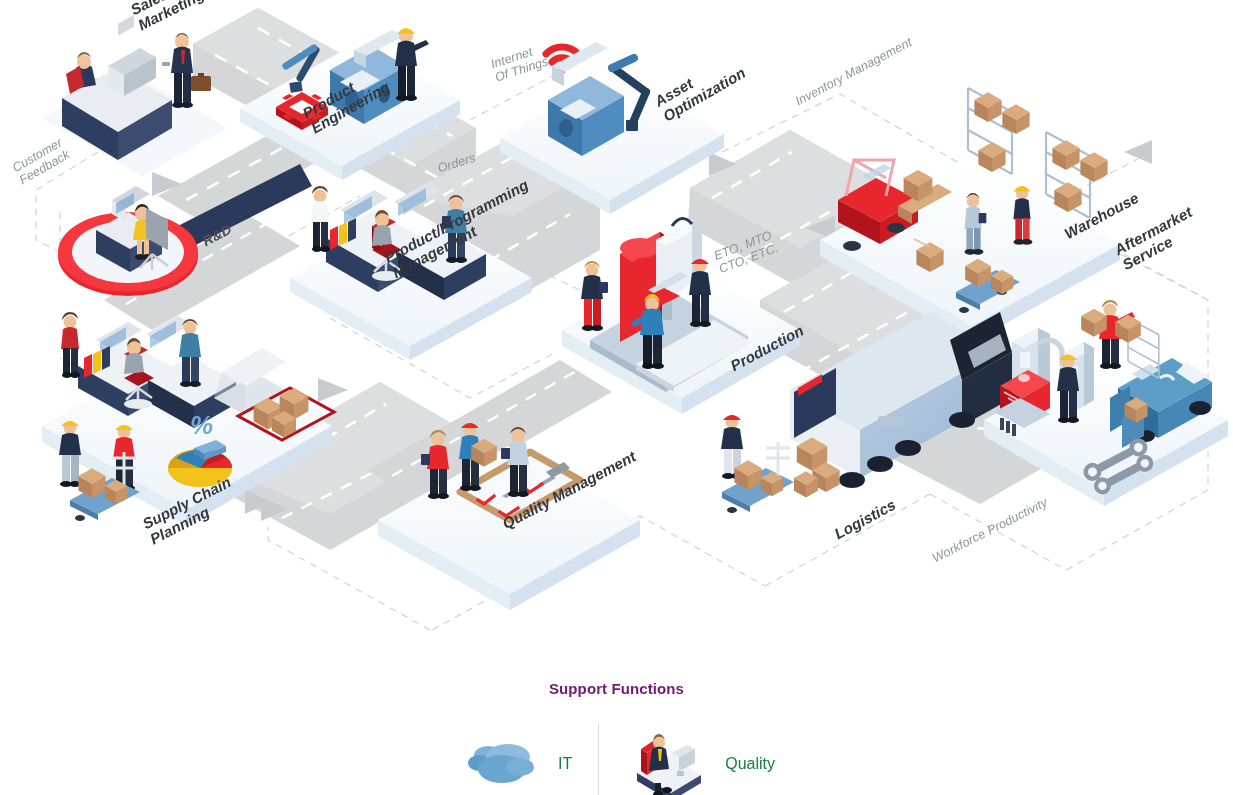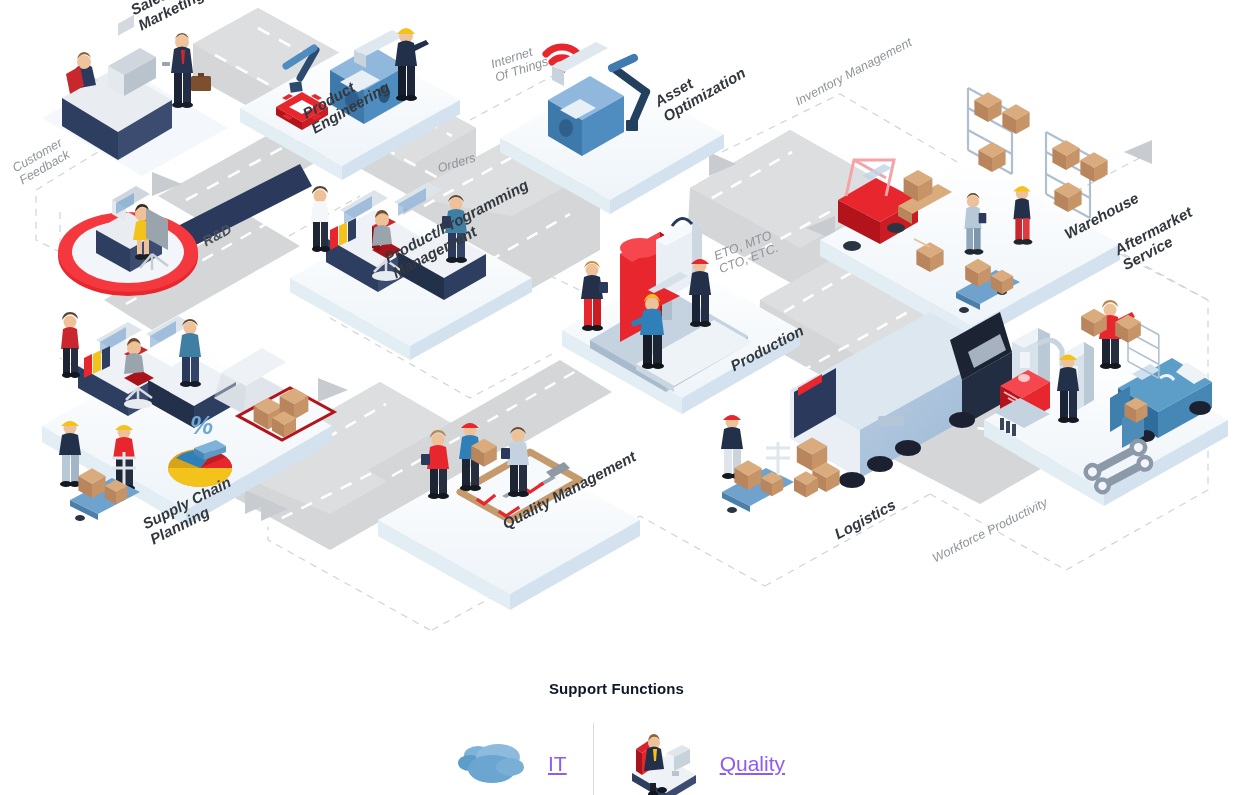--- a/index.html
+++ b/index.html
@@ -25,28 +25,28 @@
   .lbl.station{font-size:15px;color:#33383f;}
   .lbl.flow{font-weight:400;font-style:italic;color:#8e9399;font-size:12.5px;}
   .lbl.flow.dk{color:#7d828a;}
 
   
   #support{
     position:absolute;left:0;top:660px;width:1233px;height:135px;
     text-align:center;
   }
   #support-title{
-    font-size:15px;font-weight:700;color:#0f172a;letter-spacing:.1px;
+    font-size:15px;font-weight:700;color:#701a75;letter-spacing:.1px;
     margin:0;padding-top:20px;
   }
   #support-row{
     margin-top:26px;display:flex;justify-content:center;align-items:center;gap:0;
   }
   .sf-item{display:flex;align-items:center;gap:14px;padding:0 26px;height:82px;}
-  .sf-label{font-size:21px;color:#8b5cf6;font-weight:400;font-style:normal;text-decoration:underline;}
+  .sf-label{font-size:16px;color:#15803d;font-weight:400;font-style:normal;}
   .sf-divider{width:1px;height:82px;background:#d8dce0;}
   .sf-icon{width:86px;height:74px;position:relative;}
 </style>
 </head>
 <body>
 
 <div id="stage">
 
   <svg class="layer" viewBox="0 0 1233 795">
     <defs>

